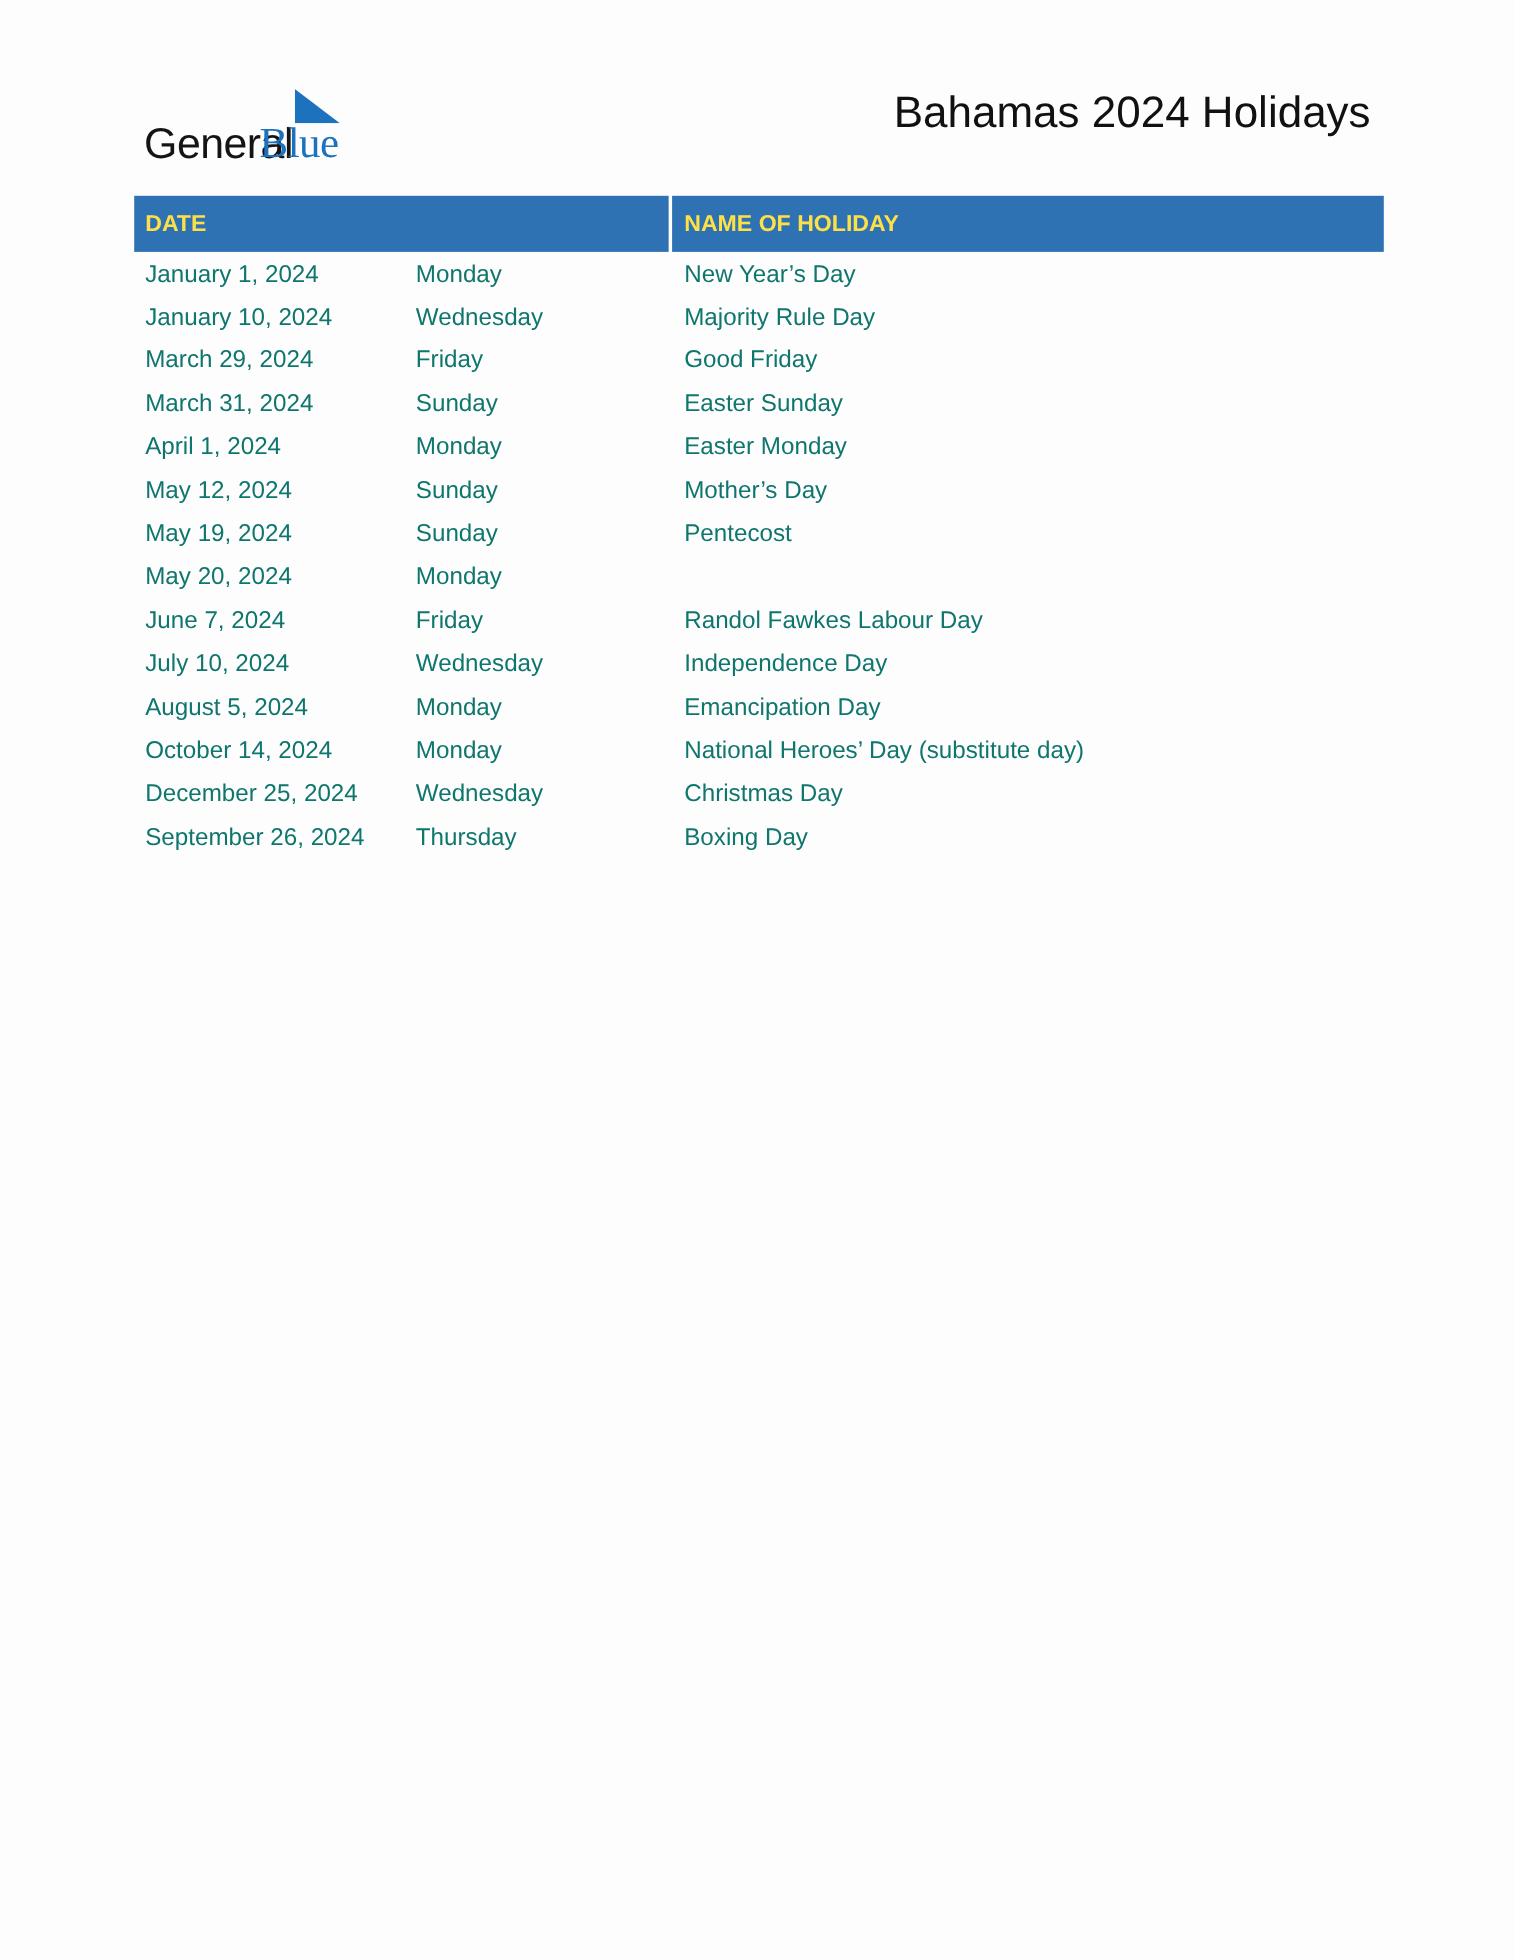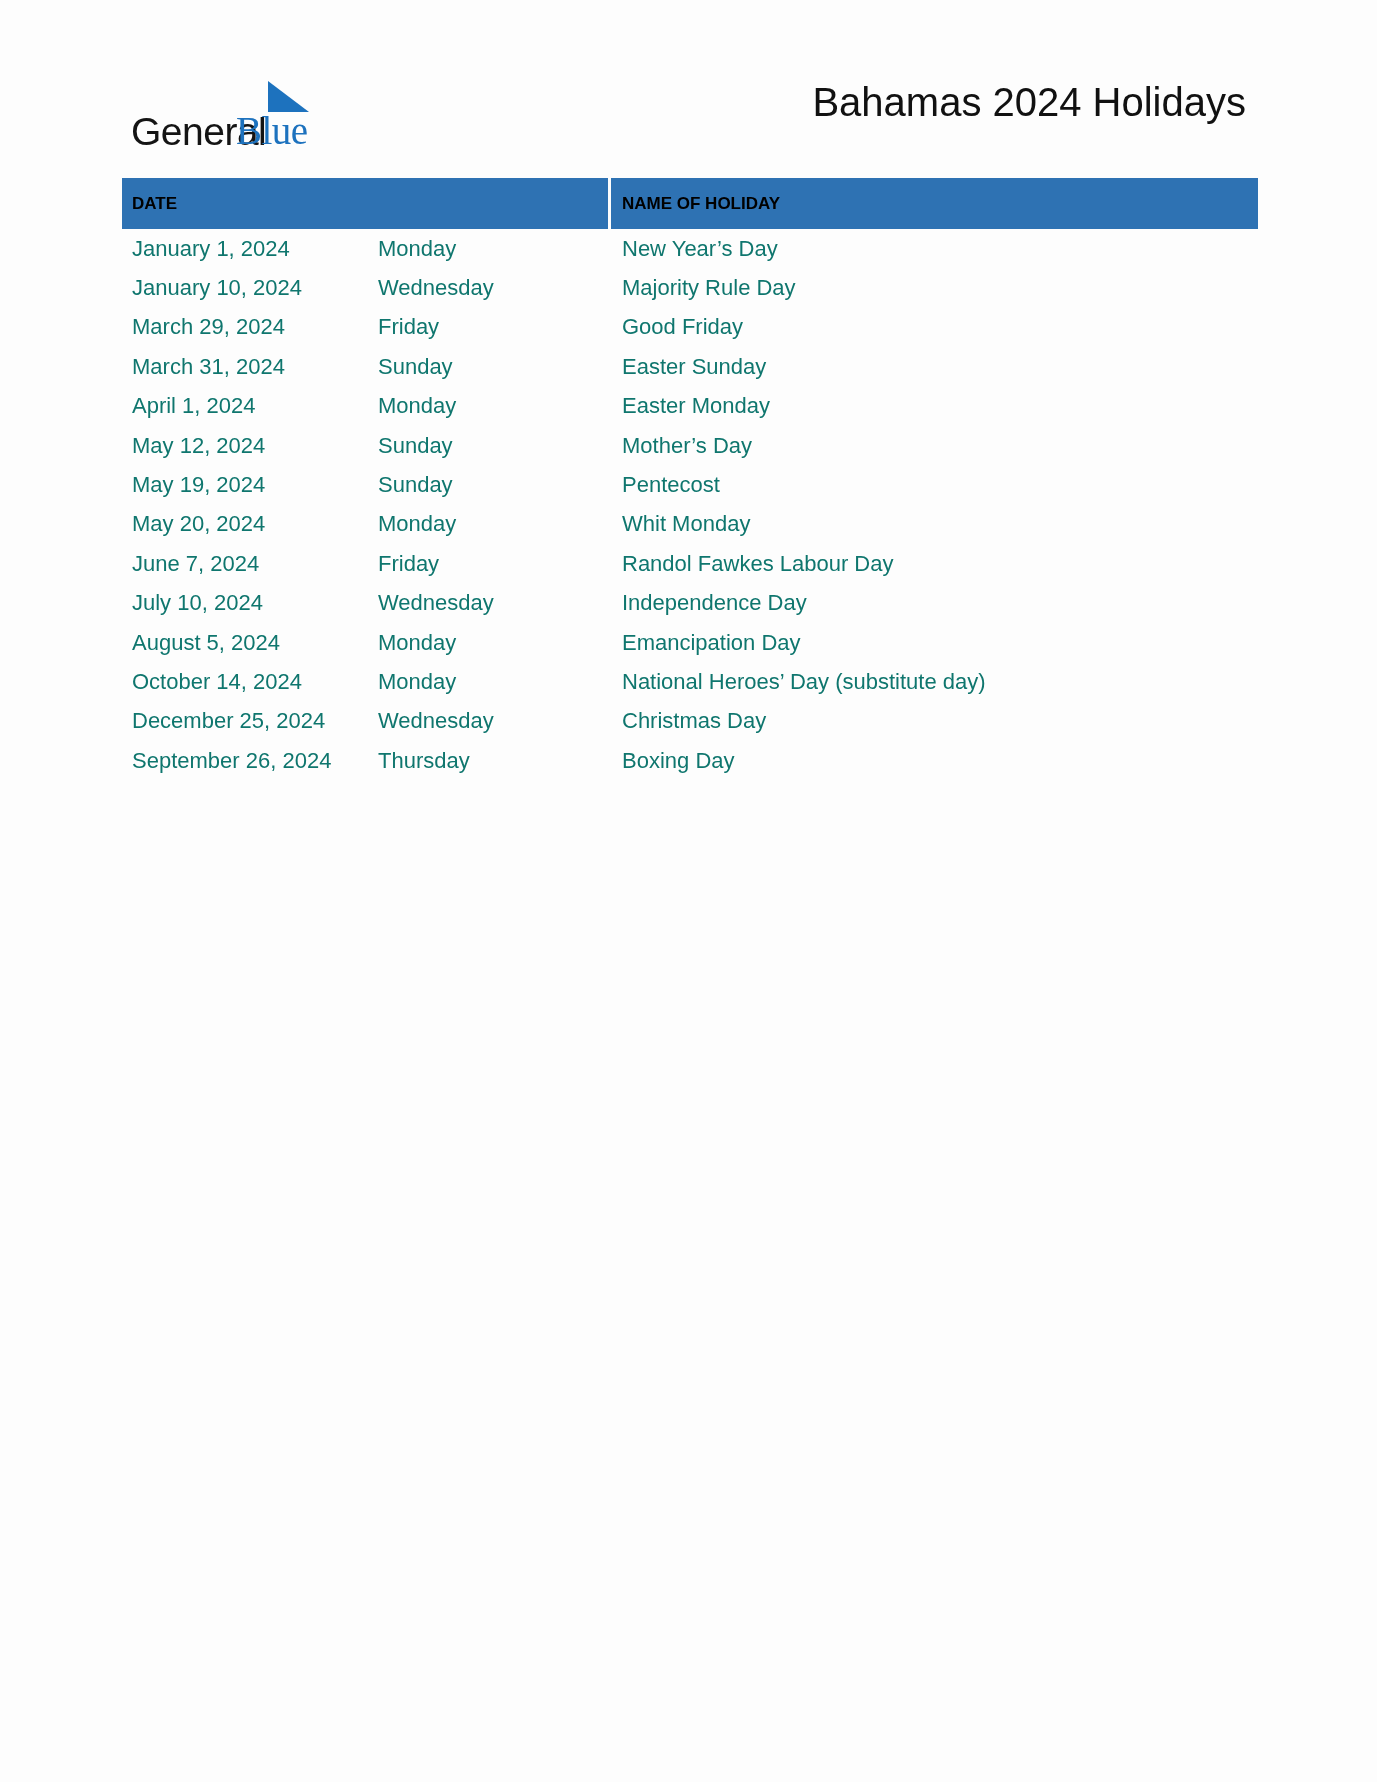--- a/index.html
+++ b/index.html
@@ -61,23 +61,23 @@
       left: 122px;
       top: 178px;
       width: 1136px;
     }
     .header-row {
       display: flex;
       height: 51px;
     }
     .header-cell {
       background: #2e72b3;
-      color: #000000;
+      color: #fde047;
       font-weight: bold;
-      font-size: 17px;
+      font-size: 21px;
       display: flex;
       align-items: center;
       padding-left: 10px;
       box-sizing: border-box;
     }
     .header-date {
       width: 486px;
     }
     .header-sep {
       width: 3px;
@@ -166,21 +166,20 @@
       <span class="cell-name">Mother’s Day</span>
     </div>
     <div class="body-row">
       <span class="cell-date">May 19, 2024</span>
       <span class="cell-weekday">Sunday</span>
       <span class="cell-name">Pentecost</span>
     </div>
     <div class="body-row">
       <span class="cell-date">May 20, 2024</span>
       <span class="cell-weekday">Monday</span>
-      <span class="cell-name">Whit Monday</span>
     </div>
     <div class="body-row">
       <span class="cell-date">June 7, 2024</span>
       <span class="cell-weekday">Friday</span>
       <span class="cell-name">Randol Fawkes Labour Day</span>
     </div>
     <div class="body-row">
       <span class="cell-date">July 10, 2024</span>
       <span class="cell-weekday">Wednesday</span>
       <span class="cell-name">Independence Day</span>

